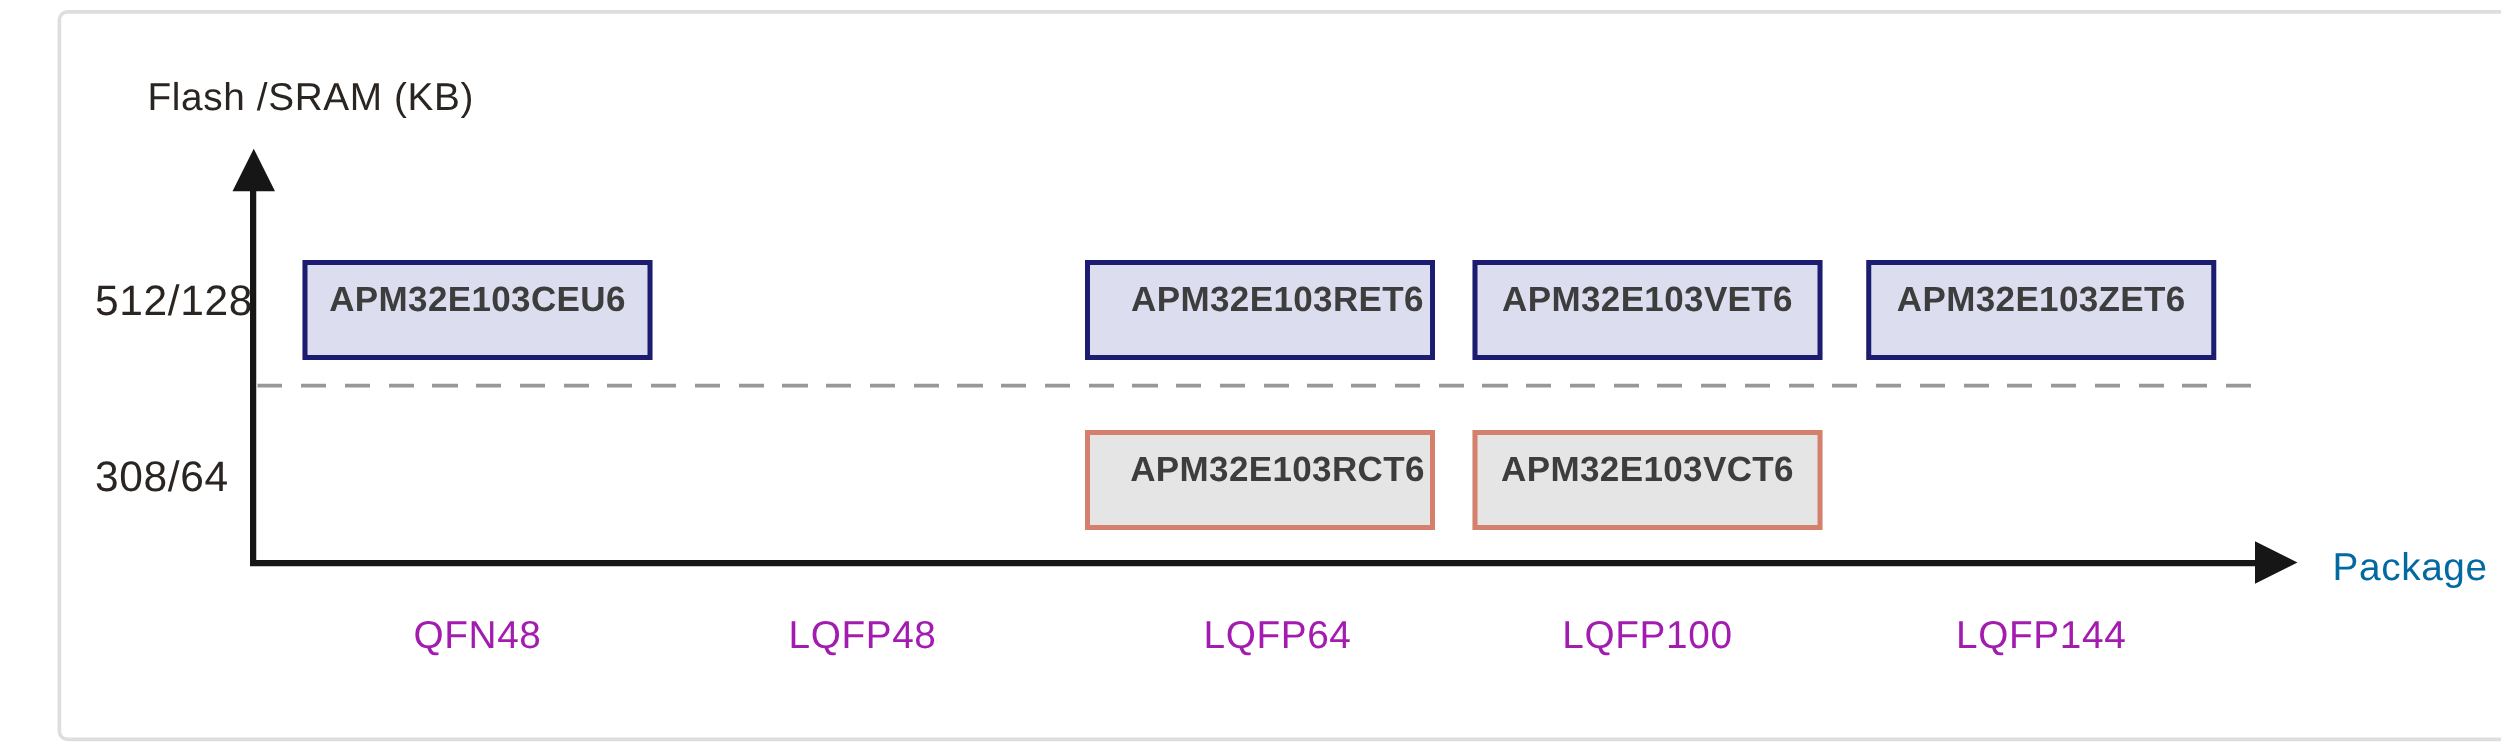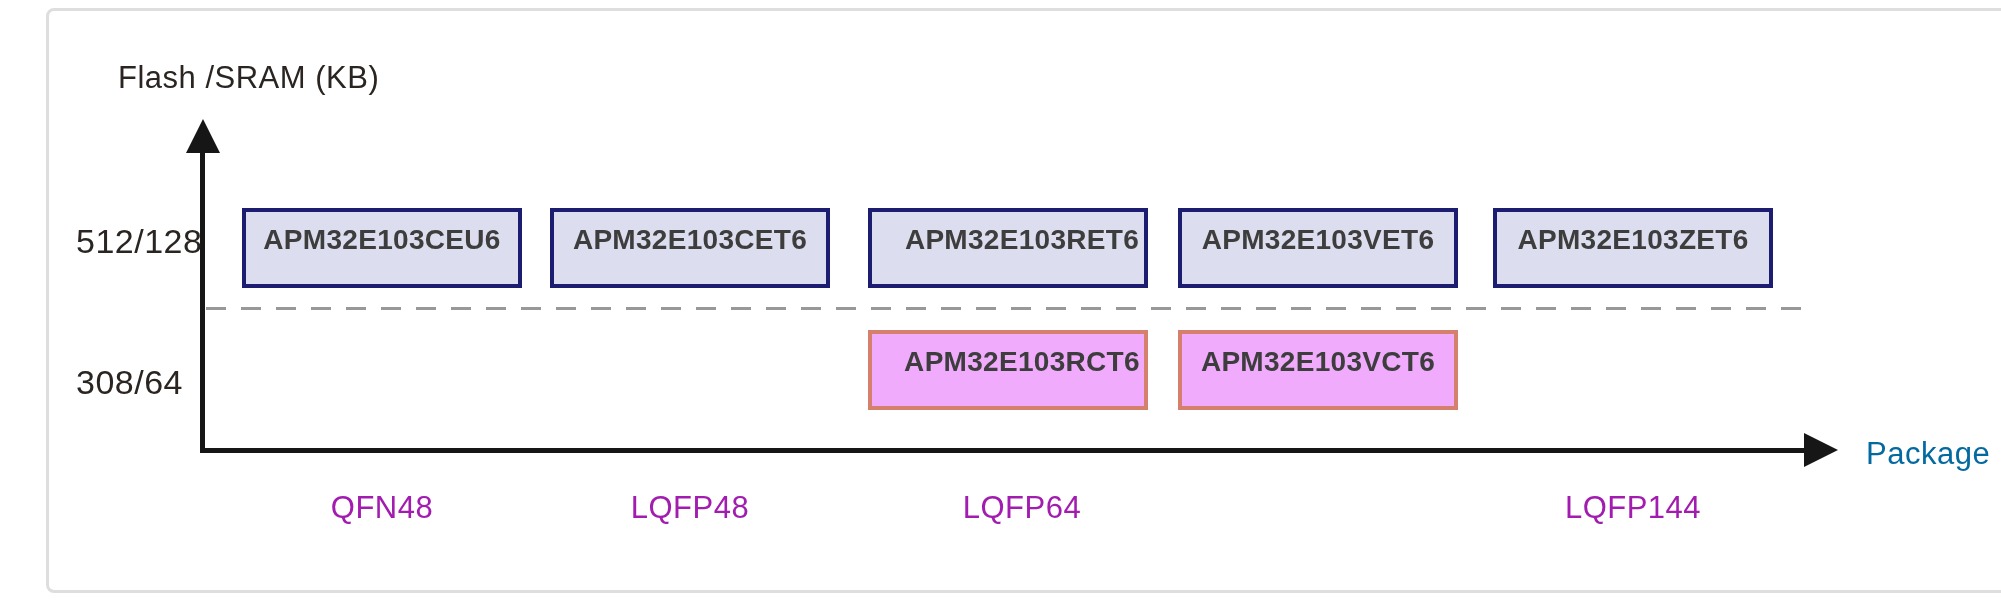--- a/index.html
+++ b/index.html
@@ -119,22 +119,22 @@
     font-weight: bold;
     color: #3d3d3d;
     letter-spacing: 0.3px;
   }
   .chip-blue {
     top: 208px;
     background: #dcddee;
     border: 4px solid #1c1c70;
   }
   .chip-orange {
-    top: 330px;
-    background: #f0abfc;
+    top: 344px;
+    background: #e5e5e5;
     border: 4px solid #d5806c;
   }
 
   .col-0 { left: 204px; }
   .col-1 { left: 512px; }
   .col-2 { left: 830px; padding-left: 28px; }
   .col-3 { left: 1140px; }
   .col-4 { left: 1455px; }
 </style>
 </head>
@@ -152,26 +152,26 @@
   <div class="x-axis-arrow"></div>
 
   <div class="x-axis-title">Package</div>
 
   <div class="divider"></div>
 
   <div class="ytick ytick-0">512/128</div>
   <div class="ytick ytick-1">308/64</div>
 
   <div class="chip chip-blue col-0">APM32E103CEU6</div>
-  <div class="chip chip-blue col-1">APM32E103CET6</div>
   <div class="chip chip-blue col-2">APM32E103RET6</div>
   <div class="chip chip-blue col-3">APM32E103VET6</div>
   <div class="chip chip-blue col-4">APM32E103ZET6</div>
 
   <div class="chip chip-orange col-2">APM32E103RCT6</div>
   <div class="chip chip-orange col-3">APM32E103VCT6</div>
 
   <div class="xtick col-0">QFN48</div>
   <div class="xtick col-1">LQFP48</div>
   <div class="xtick col-2">LQFP64</div>
+  <div class="xtick col-3">LQFP100</div>
   <div class="xtick col-4">LQFP144</div>
 
 </div>
 
 </body></html>

